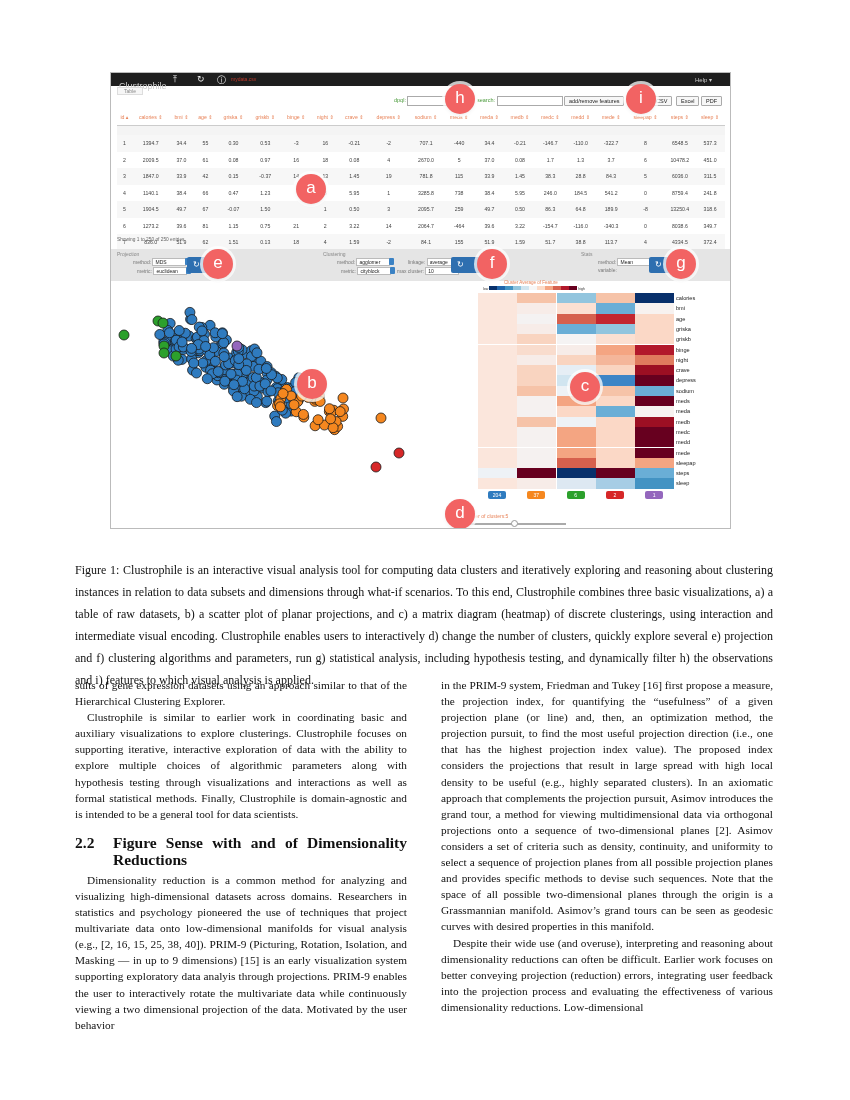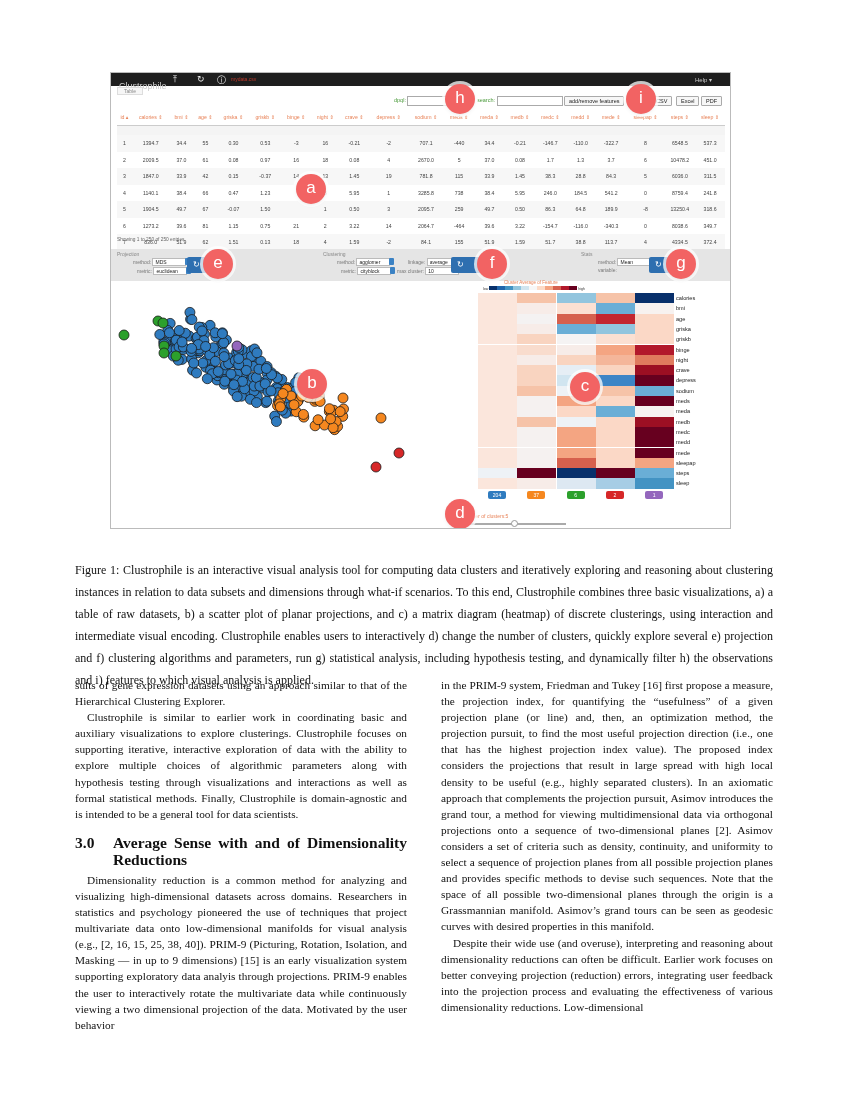--- a/index.html
+++ b/index.html
@@ -696,22 +696,22 @@
   <div class="marker" style="left:334px;top:11px">h</div>
   <div class="marker" style="left:515px;top:11px">i</div>
 </div>
 
 <div class="caption">Figure 1: Clustrophile is an interactive visual analysis tool for computing data clusters and iteratively exploring and reasoning about clustering instances in relation to data subsets and dimensions through what-if scenarios. To this end, Clustrophile combines three basic visualizations, a) a table of raw datasets, b) a scatter plot of planar projections, and c) a matrix diagram (heatmap) of discrete clusterings, using interaction and intermediate visual encoding. Clustrophile enables users to interactively d) change the number of clusters, quickly explore several e) projection and f) clustering algorithms and parameters, run g) statistical analysis, including hypothesis testing, and dynamically filter h) the observations and i) features to which visual analysis is applied.</div>
 
 <div class="col" style="left:75px">
   <p>sults of gene expression datasets using an approach similar to that of the Hierarchical Clustering Explorer.</p>
   <p class="ind">Clustrophile is similar to earlier work in coordinating basic and auxiliary visualizations to explore clusterings. Clustrophile focuses on supporting iterative, interactive exploration of data with the ability to explore multiple choices of algorithmic parameters along with hypothesis testing through visualizations and interactions as well as formal statistical methods. Finally, Clustrophile is domain-agnostic and is intended to be a general tool for data scientists.</p>
   <div class="hd">
-    <span class="num">3.0</span>
-    <span>Average Sense with and of Dimensionality Reductions</span>
+    <span class="num">2.2</span>
+    <span>Figure Sense with and of Dimensionality Reductions</span>
   </div>
   <p class="ind">Dimensionality reduction is a common method for analyzing and visualizing high-dimensional datasets across domains. Researchers in statistics and psychology pioneered the use of techniques that project multivariate data onto low-dimensional manifolds for visual analysis (e.g., [2, 16, 15, 25, 38, 40]). PRIM-9 (Picturing, Rotation, Isolation, and Masking — in up to 9 dimensions) [15] is an early visualization system supporting exploratory data analyis through projections. PRIM-9 enables the user to interactively rotate the multivariate data while continuously viewing a two dimensional projection of the data. Motivated by the user behavior</p>
 </div>
 
 <div class="col" style="left:441px">
   <p>in the PRIM-9 system, Friedman and Tukey [16] first propose a measure, the projection index, for quantifying the “usefulness” of a given projection plane (or line) and, then, an optimization method, the projection pursuit, to find the most useful projection direction (i.e., one that has the highest projection index value). The proposed index considers the projections that result in large spread with high local density to be useful (e.g., highly separated clusters). In an axiomatic approach that complements the projection pursuit, Asimov introduces the grand tour, a method for viewing multidimensional data via orthogonal projections onto a sequence of two-dimensional planes [2]. Asimov considers a set of criteria such as density, continuity, and uniformity to select a sequence of projection planes from all possible projection planes and provides specific methods to devise such sequences. Note that the space of all possible two-dimensional planes through the origin is a Grassmannian manifold. Asimov’s grand tours can be seen as geodesic curves with desired properties in this manifold.</p>
   <p class="ind">Despite their wide use (and overuse), interpreting and reasoning about dimensionality reductions can often be difficult. Earlier work focuses on better conveying projection (reduction) errors, integrating user feedback into the projection process and evaluating the effectiveness of various dimensionality reductions. Low-dimensional</p>
 </div>
 
 </body></html>

